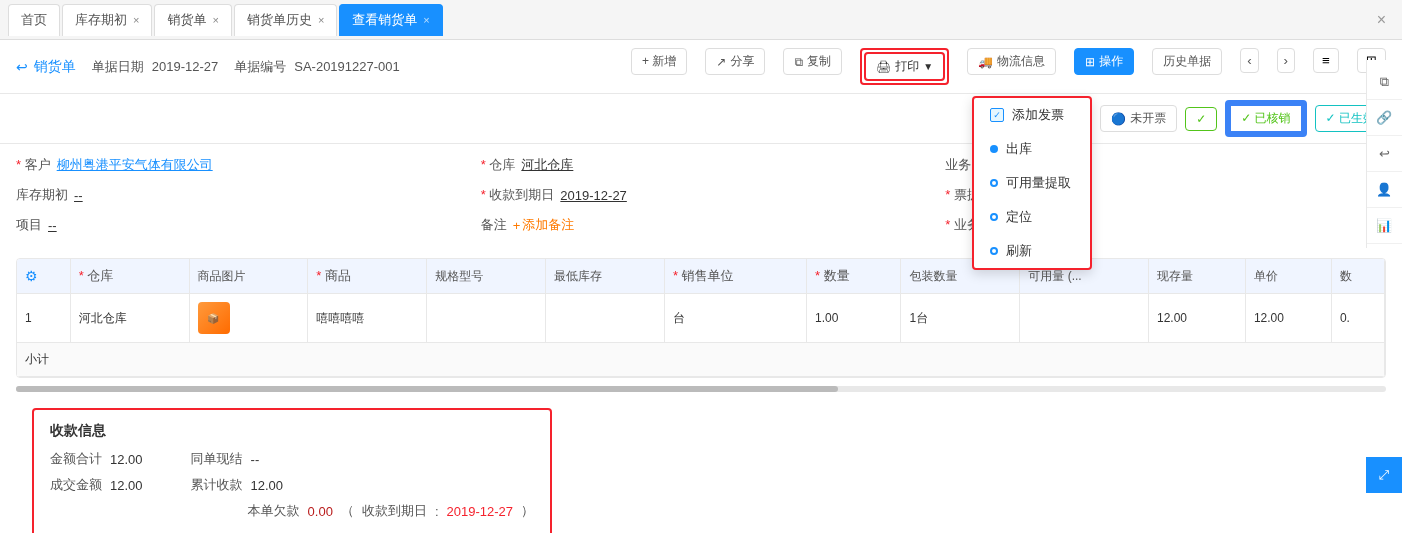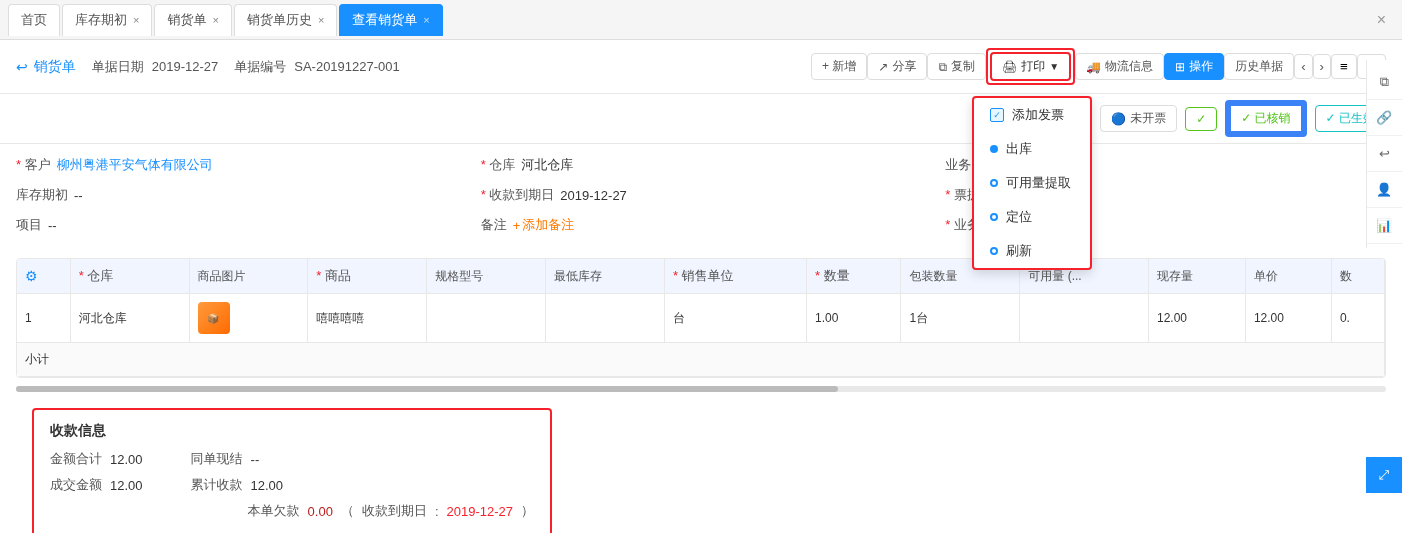--- a/index.html
+++ b/index.html
@@ -23,21 +23,21 @@
     .content { background: #fff; padding: 0; }
 
     
     .doc-header {
       display: flex; align-items: center; padding: 8px 16px; border-bottom: 1px solid #e8e8e8;
       background: #fff; gap: 16px;
     }
     .doc-title { display: flex; align-items: center; gap: 6px; font-size: 14px; font-weight: 500; color: #1890ff; }
     .doc-meta { display: flex; align-items: center; gap: 16px; font-size: 13px; color: #555; }
     .doc-meta span { display: flex; align-items: center; gap: 4px; }
-    .doc-actions { margin-left: auto; display: flex; align-items: center; gap: 0; }
+    .doc-actions { margin-left: auto; display: flex; align-items: flex-start; gap: 18px; }
     .btn-action {
       display: flex; align-items: center; gap: 4px; padding: 4px 10px; border-radius: 4px;
       border: 1px solid #ddd; background: #fff; cursor: pointer; font-size: 12px; color: #555;
     }
     .btn-print { border: 2px solid #f5222d; color: #333; font-weight: 500; }
     .btn-logistics { background: #fff; border: 1px solid #ddd; }
     .btn-operate { background: #1890ff; color: #fff; border-color: #1890ff; }
     .btn-history { background: #fff; border: 1px solid #ddd; }
     .btn-nav { padding: 4px 6px; border: 1px solid #ddd; background: #fff; cursor: pointer; color: #555; border-radius: 4px; }
     .btn-view { padding: 4px 8px; border: 1px solid #ddd; background: #fff; cursor: pointer; border-radius: 4px; }
@@ -54,21 +54,21 @@
     .btn-sub.green { border-color: #52c41a; color: #52c41a; }
     .btn-sold { background: #fff; border: 6px solid #3b82f6; color: #52c41a; border-radius: 4px; padding: 4px 10px; font-size: 12px; cursor: pointer; }
     .btn-effective { background: #fff; border: 1px solid #13c2c2; color: #13c2c2; border-radius: 4px; padding: 4px 10px; font-size: 12px; cursor: pointer; }
 
     
     .form-area { padding: 12px 16px; background: #fff; }
     .form-row { display: flex; align-items: center; margin-bottom: 12px; gap: 24px; }
     .form-field { display: flex; align-items: center; gap: 6px; flex: 1; }
     .form-label { color: #555; white-space: nowrap; font-size: 13px; }
     .form-label.required::before { content: '* '; color: #f5222d; }
-    .form-value { color: #333; font-size: 13px; }
+    .form-value { color: #333; font-size: 13px; text-decoration: underline; }
     .form-value.link { color: #1890ff; cursor: pointer; }
     .form-add { color: #ff7a00; cursor: pointer; font-size: 13px; display: flex; align-items: center; gap: 2px; }
 
     
     .table-container { margin: 0 16px 8px; border: 1px solid #e8e8e8; border-radius: 4px; overflow: hidden; }
     table { width: 100%; border-collapse: collapse; font-size: 12px; }
     thead tr { background: #f0f5ff; }
     thead th {
       padding: 8px 8px; text-align: left; border-right: 1px solid #e8e8e8;
       border-bottom: 1px solid #e8e8e8; white-space: nowrap; color: #555; font-weight: 500;

